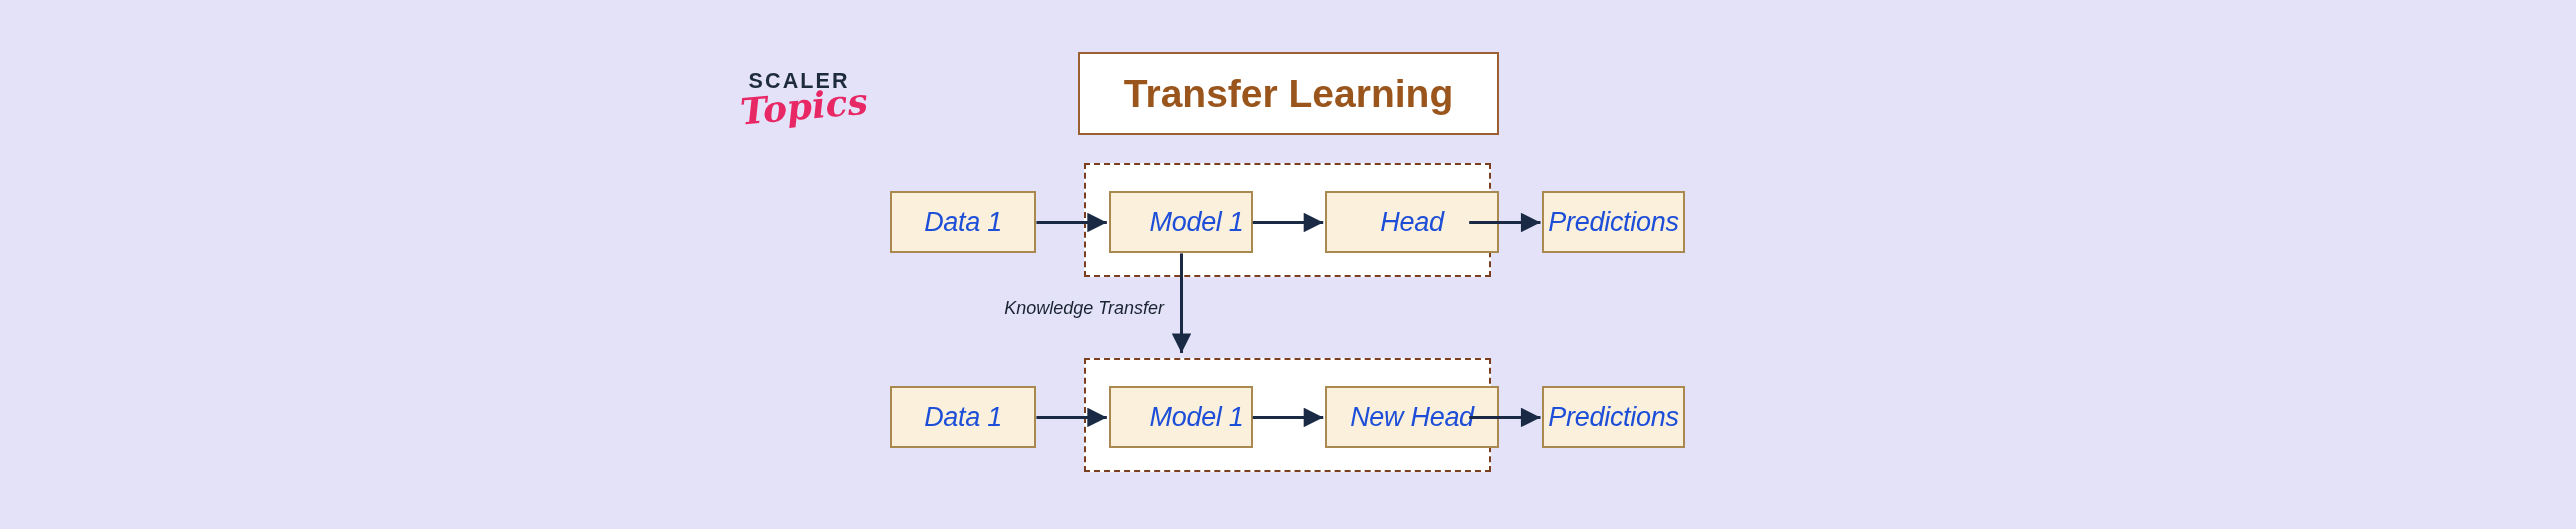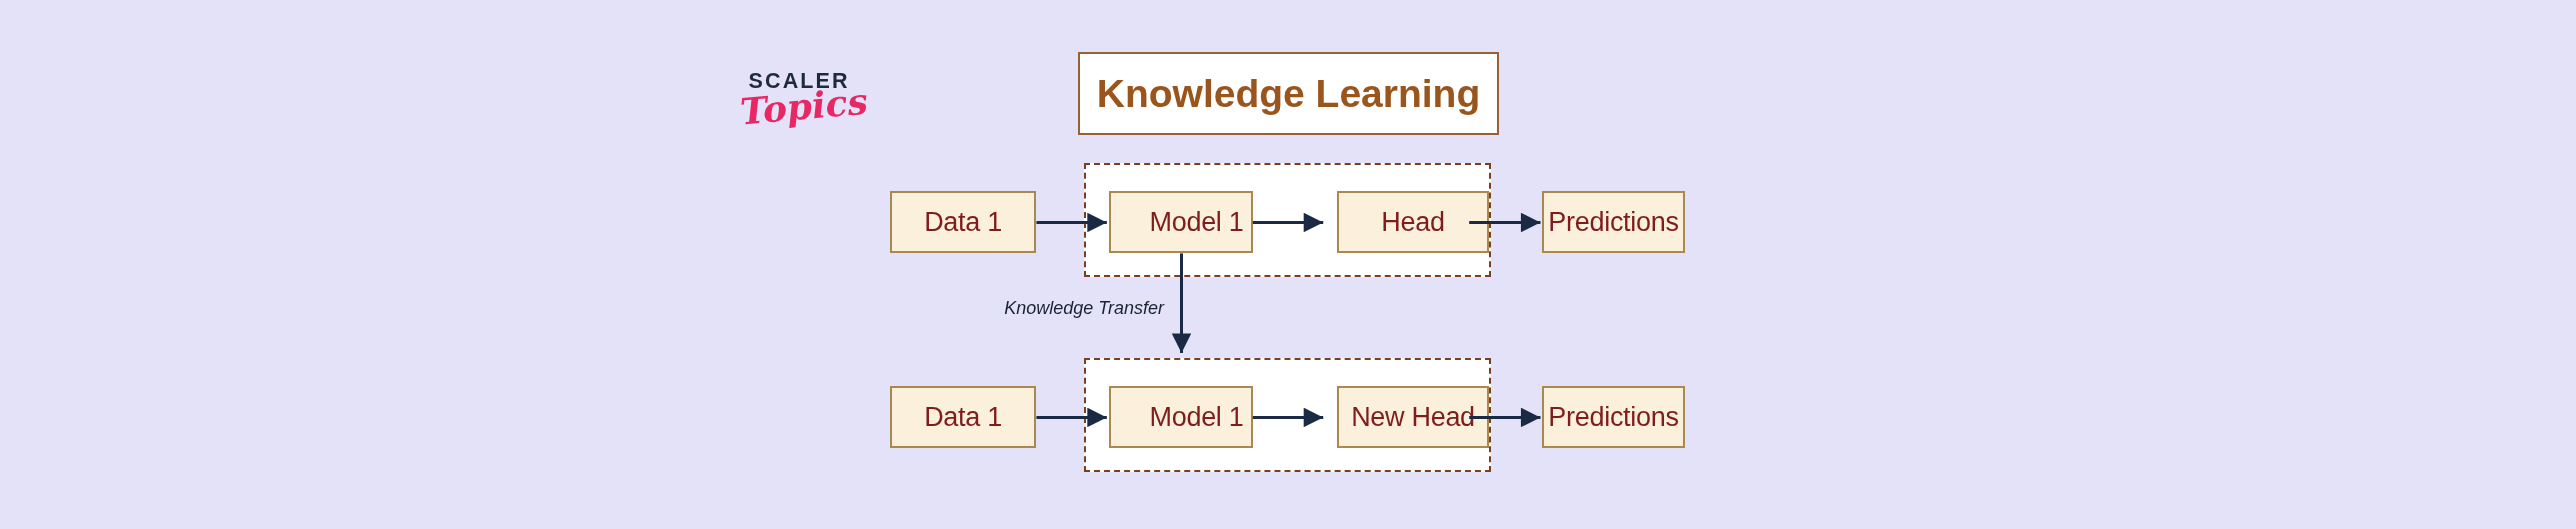--- a/index.html
+++ b/index.html
@@ -90,28 +90,29 @@
     background: #FBF0DC;
     border: 2.6px solid #AA8951;
     display: flex;
     align-items: center;
     justify-content: center;
     z-index: 2;
   }
   .node span {
     font-size: 27px;
     letter-spacing: -0.3px;
-    color: #7f1d1d;
+    color: #1d4ed8;
     white-space: nowrap;
+    font-style: italic;
   }
   .row1 { top: 191px; }
   .row2 { top: 386px; }
   .node-data        { left: 890px; width: 146px; }
   .node-model       { left: 1109px; width: 144px; padding-left: 31px; }
-  .node-head        { left: 1325px; width: 152px; margin-left: 12px; }
+  .node-head        { left: 1325px; width: 174px; }
   .node-predictions { left: 1542px; width: 143px; }
 
   .transfer-label {
     position: absolute;
     left: 893px;
     top: 298px;
     width: 271px;
     text-align: right;
     font-size: 18px;
     font-style: italic;
@@ -139,21 +140,21 @@
 <body>
 
 <div id="canvas">
 
   <div class="logo">
     <div class="logo-primary">SCALER</div>
     <div class="logo-secondary">Topics</div>
   </div>
 
   <div class="title-box">
-    <span>Knowledge Learning</span>
+    <span>Transfer Learning</span>
   </div>
 
   <div id="dashed-row1" class="dashed-group"></div>
   <div id="dashed-row2" class="dashed-group"></div>
 
   <div class="node row1 node-data">
     <span>Data 1</span>
   </div>
   <div class="node row1 node-model">
     <span>Model 1</span>

